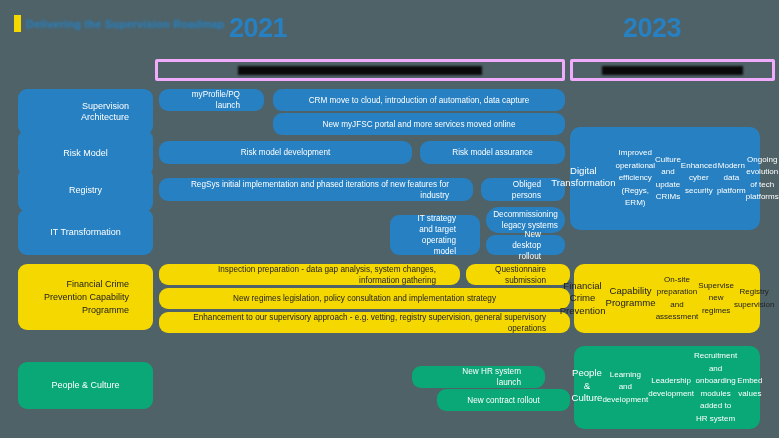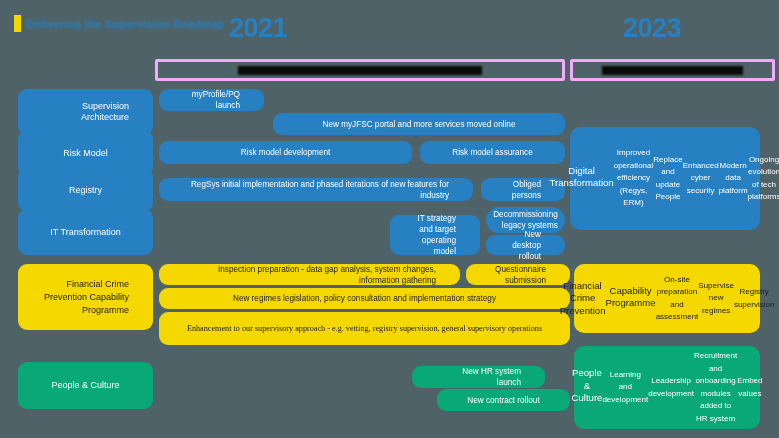--- a/index.html
+++ b/index.html
@@ -97,20 +97,21 @@
   <div class="pill blue lane-label" style="left:18px; top:89px; width:135px; height:46px;">Supervision Architecture</div>
   <div class="pill blue lane-label" style="left:18px; top:130px; width:135px; height:46px;">Risk Model</div>
   <div class="pill blue lane-label" style="left:18px; top:168px; width:135px; height:44px;">Registry</div>
   <div class="pill blue lane-label" style="left:18px; top:209px; width:135px; height:46px;">IT Transformation</div>
   <div class="pill yellow lane-label" style="left:18px; top:264px; width:135px; height:66px; font-size:9px; line-height:13px;">Financial Crime Prevention Capability Programme</div>
   <div class="pill green lane-label" style="left:18px; top:362px; width:135px; height:47px;">People &amp; Culture</div>
 
   <div class="pill blue" style="left:159px; top:89px; width:105px; height:22px;">myProfile/PQ launch</div>
   <div class="chev" style="left:264px; top:96px;"></div>
 
+  <div class="pill blue" style="left:273px; top:89px; width:292px; height:22px;">CRM move to cloud, introduction of automation, data capture</div>
   <div class="pill blue" style="left:273px; top:113px; width:292px; height:22px;">New myJFSC portal and more services moved online</div>
   <div class="chev" style="left:565px; top:104px;"></div>
 
   <div class="pill blue" style="left:159px; top:141px; width:253px; height:23px;">Risk model development</div>
   <div class="chev" style="left:412px; top:149px;"></div>
 
   <div class="pill blue" style="left:420px; top:141px; width:145px; height:23px;">Risk model assurance</div>
   <div class="chev" style="left:565px; top:149px;"></div>
 
   <div class="pill blue" style="left:159px; top:178px; width:314px; height:23px;">RegSys initial implementation and phased iterations of new features for industry</div>
@@ -122,34 +123,34 @@
   <div class="pill blue" style="left:390px; top:215px; width:90px; height:40px;">IT strategy and target operating model</div>
   <div class="chev" style="left:480px; top:231px;"></div>
 
   <div class="pill blue" style="left:486px; top:207px; width:79px; height:26px;border-radius:13px;">Decommissioning legacy systems</div>
   <div class="pill blue" style="left:486px; top:235px; width:79px; height:20px;">New desktop rollout</div>
   <div class="chev" style="left:565px; top:227px;"></div>
 
   <div class="panel blue" style="left:570px; top:127px; width:190px; height:103px;">
     <div class="ptitle">Digital Transformation</div>
     <div>Improved operational  efficiency (Regys, ERM)</div>
-    <div>Replace and update People</div>
+    <div>Culture and update CRIMs</div>
     <div>Enhanced cyber security</div>
     <div>Modern data platform</div>
     <div>Ongoing evolution of tech platforms</div>
   </div>
 
   <div class="pill yellow" style="left:159px; top:264px; width:301px; height:21px;">Inspection preparation - data gap analysis, system changes, information gathering</div>
   <div class="chev" style="left:460px; top:271px; border-left-color:#4e6268;"></div>
 
   <div class="pill yellow" style="left:466px; top:264px; width:104px; height:21px;">Questionnaire submission</div>
 
   <div class="pill yellow" style="left:159px; top:288px; width:411px; height:21px;">New regimes legislation, policy consultation and implementation strategy</div>
 
-  <div class="pill yellow" style="left:159px; top:312px; width:411px; height:33px;font-family:Liberation Serif, serif;">Enhancement to our supervisory approach - e.g. vetting, registry supervision, general supervisory operations</div>
+  <div class="pill yellow" style="left:159px; top:312px; width:411px; height:21px;">Enhancement to our supervisory approach - e.g. vetting, registry supervision, general supervisory operations</div>
   <div class="chev" style="left:570px; top:318px;"></div>
 
   <div class="panel yellow" style="left:574px; top:264px; width:186px; height:69px; color:#222222;">
     <div class="ptitle" style="margin-bottom:0;">Financial Crime Prevention</div>
     <div class="ptitle">Capability Programme</div>
     <div>On-site preparation and assessment</div>
     <div>Supervise new regimes</div>
     <div>Registry supervision</div>
   </div>
 

